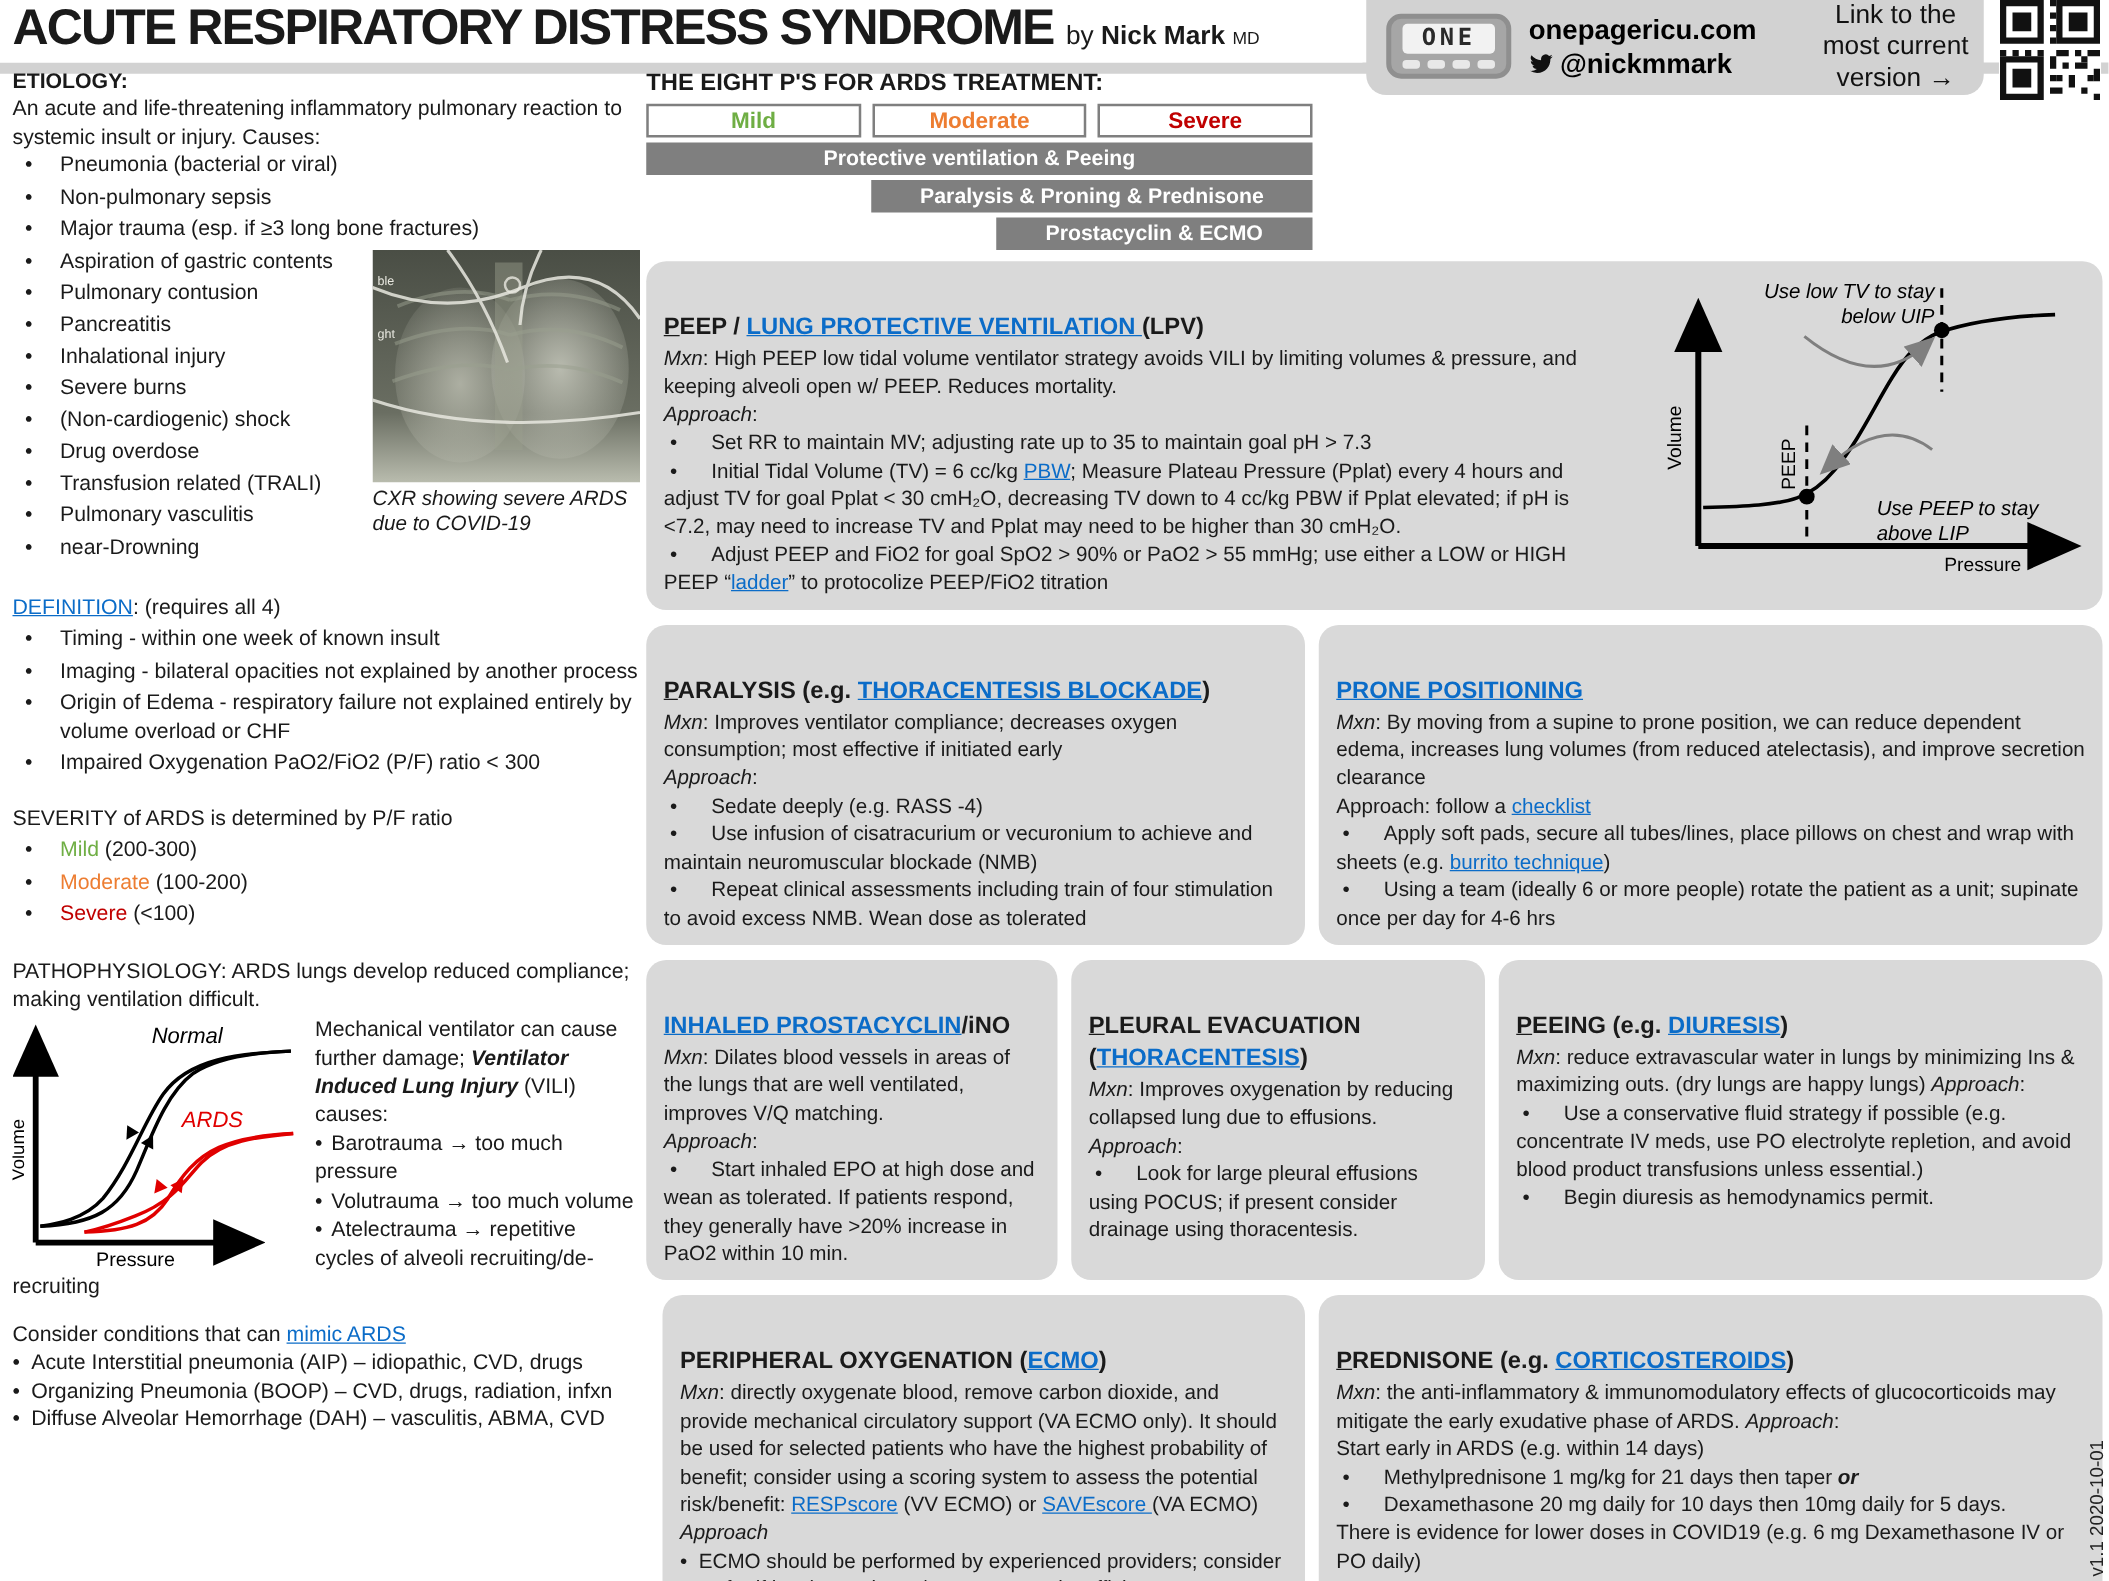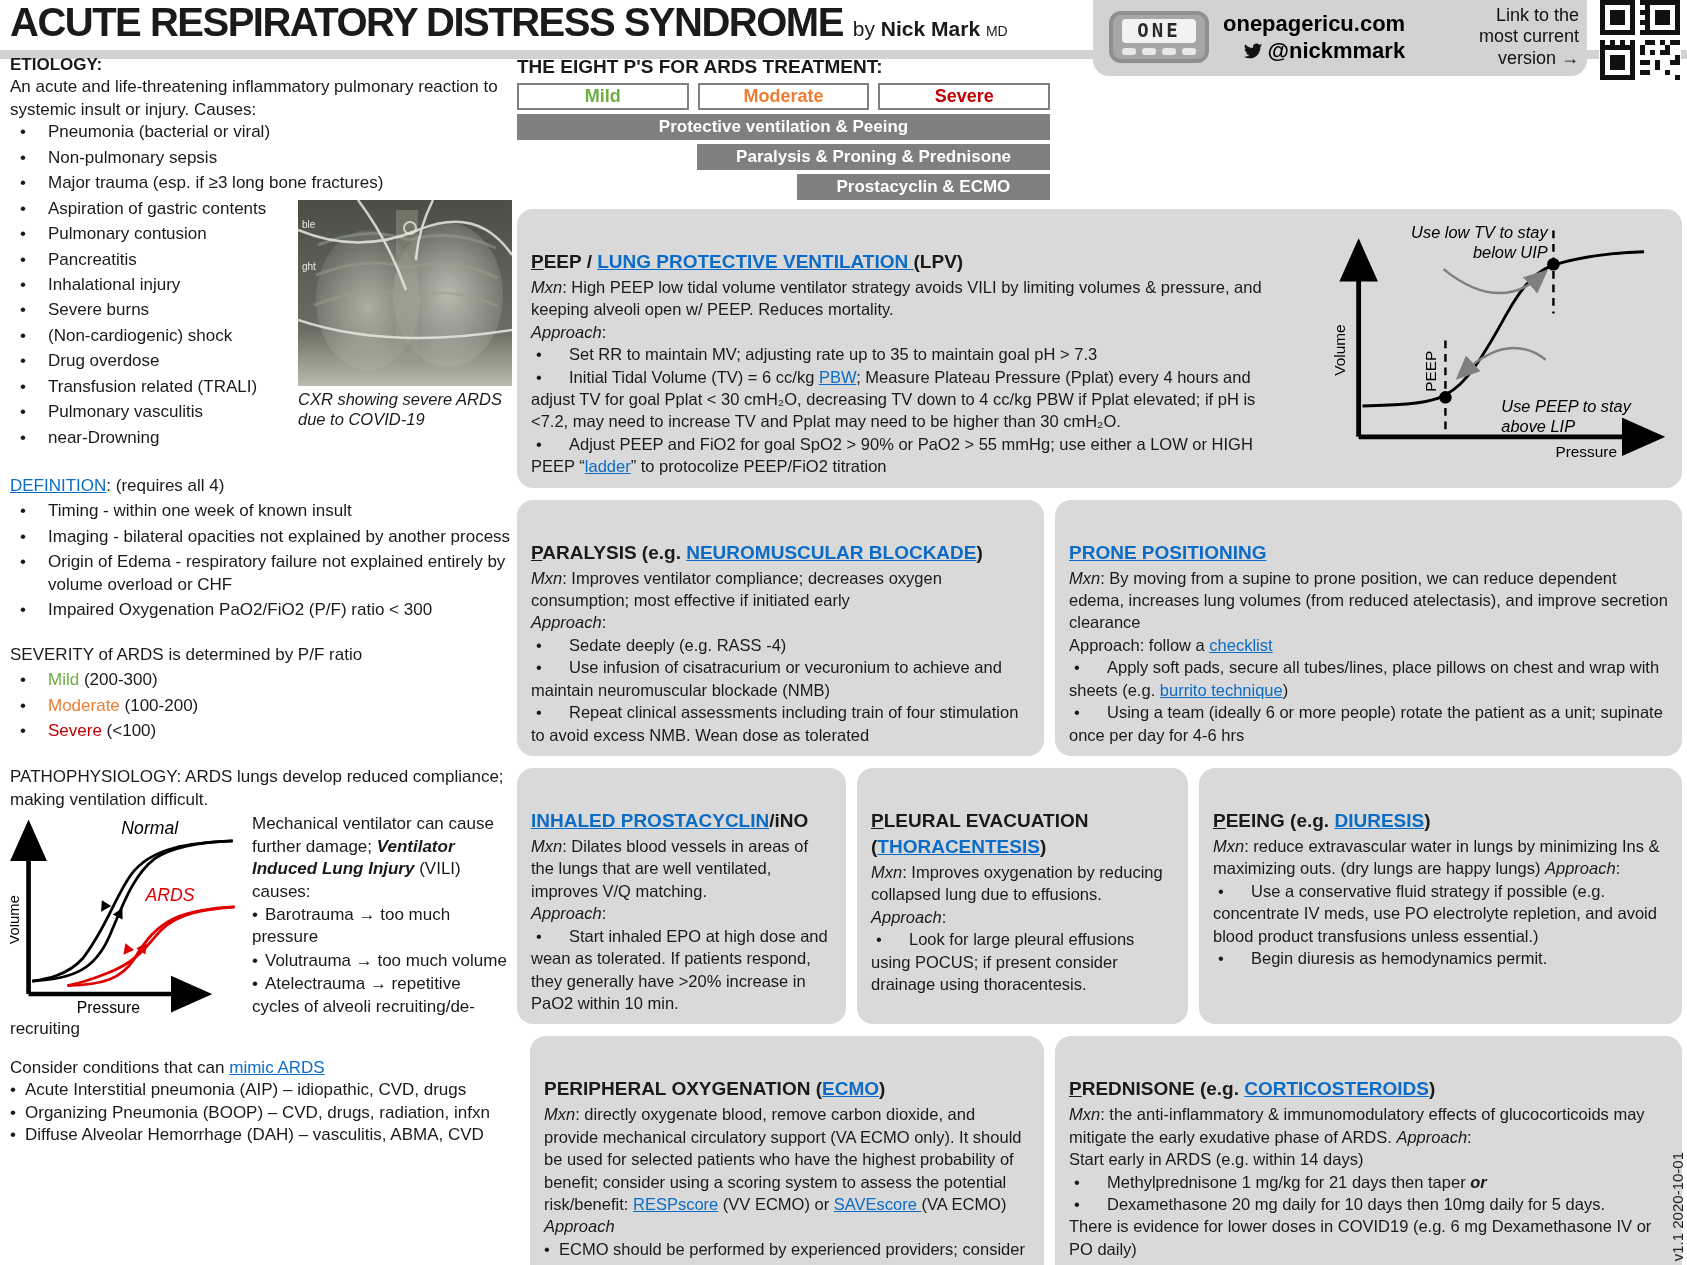--- a/index.html
+++ b/index.html
@@ -14,26 +14,26 @@
   .masthead { position:absolute; top:0; left:0; width:1090px; height:50px; background:#fff; display:flex; align-items:baseline; padding-left:10px; white-space:nowrap; }
   .masthead h1 { font-size:40px; font-weight:bold; letter-spacing:-1.5px; display:inline; }
   .byline { font-size:21px; letter-spacing:0; font-weight:normal; margin-left:10px; }
   .byline b { font-weight:bold; }
   .byline .md { font-size:14px; }
   .brand-panel { position:absolute; top:0; left:1093px; width:494px; height:76px; background:#d2d2d2; border-radius:0 0 16px 16px; display:flex; align-items:center; gap:14px; padding:4px 8px 6px 16px; }
   .pager { width:100px; height:52px; background:#a6a6a6; border:4px solid #8f8f8f; border-radius:12px; padding:4px 9px 0; flex:none; }
   .pager-screen { background:#f2f2f2; border-radius:4px; height:24px; text-align:center; font-family:"DejaVu Sans Mono", monospace; font-weight:bold; font-size:19px; line-height:23px; letter-spacing:3px; color:#2a2a2a; }
   .pager-btns { display:flex; gap:6px; justify-content:center; margin-top:5px; }
   .pager-btns i { width:14px; height:7px; background:#e8e8e8; border-radius:3px; }
-  .brand-text { display:flex; flex-direction:column; line-height:1.25;align-items:flex-end; }
+  .brand-text { display:flex; flex-direction:column; line-height:1.25; }
   .site { font-size:22px; font-weight:bold; color:#000; }
   .tw-row { display:flex; align-items:center; gap:5px; }
   .tw-row svg { flex:none; }
   .handle { font-size:22px; font-weight:bold; color:#000; }
-  .link-note { width:125px; margin-left:auto; font-size:18px; text-align:right; line-height:1.2; color:#111; }
+  .link-note { width:125px; margin-left:auto; font-size:21px; text-align:center; line-height:1.2; color:#111; }
   .qr { position:absolute; top:0; left:1599px; }
   
   .b { font-weight:normal; } .i { font-style:italic; } .bi { font-weight:bold; font-style:italic; }
   .u { text-decoration:underline; }
   .link { color:#0b6cc8; text-decoration:underline; }
   .green { color:#6fae44; } .orange { color:#ed7d31; } .red { color:#c00000; }
   
   .left-col { position:absolute; left:10px; top:54px; width:502px; font-size:17px; line-height:1.32; }
   .left-col h2 { font-size:17px; font-weight:bold; }
   .blist { list-style:none; }
@@ -338,21 +338,21 @@
           <path d="M 148 54 Q 205 100 249 61" fill="none" stroke="#7f7f7f" stroke-width="2.5" marker-end="url(#gArr)"></path>
           <text x="208" y="202" font-size="17" font-style="italic">Use PEEP to stay</text>
           <text x="208" y="223" font-size="17" font-style="italic">above LIP</text>
           <path d="M 254 148 Q 215 118 168 162" fill="none" stroke="#7f7f7f" stroke-width="2.5" marker-end="url(#gArr)"></path>
         </svg>
       </div>
     </div>
 
     <div class="row3">
       <div class="box w-paral">
-        <h3><span class="u">P</span><span>ARALYSIS (e.g. </span><span class="link">NEUROMUSCULAR BLOCKADE</span><span>)</span></h3>
+        <h3><span class="u">P</span><span>ARALYSIS (e.g. </span><span class="link">THORACENTESIS BLOCKADE</span><span>)</span></h3>
         <div><span class="i">Mxn</span><span>: Improves ventilator compliance; decreases oxygen consumption; most effective if initiated early</span></div>
         <div><span class="i">Approach</span><span>:</span></div>
         <div class="bul"><span>Sedate deeply (e.g. RASS -4)</span></div>
         <div class="bul"><span>Use infusion of </span><span class="b">cisatracurium</span><span> or </span><span class="b">vecuronium</span><span> to achieve and maintain neuromuscular blockade (NMB)</span></div>
         <div class="bul"><span>Repeat clinical assessments including train of four stimulation to avoid excess NMB. Wean dose as tolerated</span></div>
       </div>
       <div class="box w-prone">
         <h3><span class="link">PRONE POSITIONING</span></h3>
         <div><span class="i">Mxn</span><span>: By moving from a supine to prone position, we can reduce dependent edema, increases lung volumes (from reduced atelectasis), and improve secretion clearance</span></div>
         <div><span>Approach: follow a </span><span class="link">checklist</span></div>

